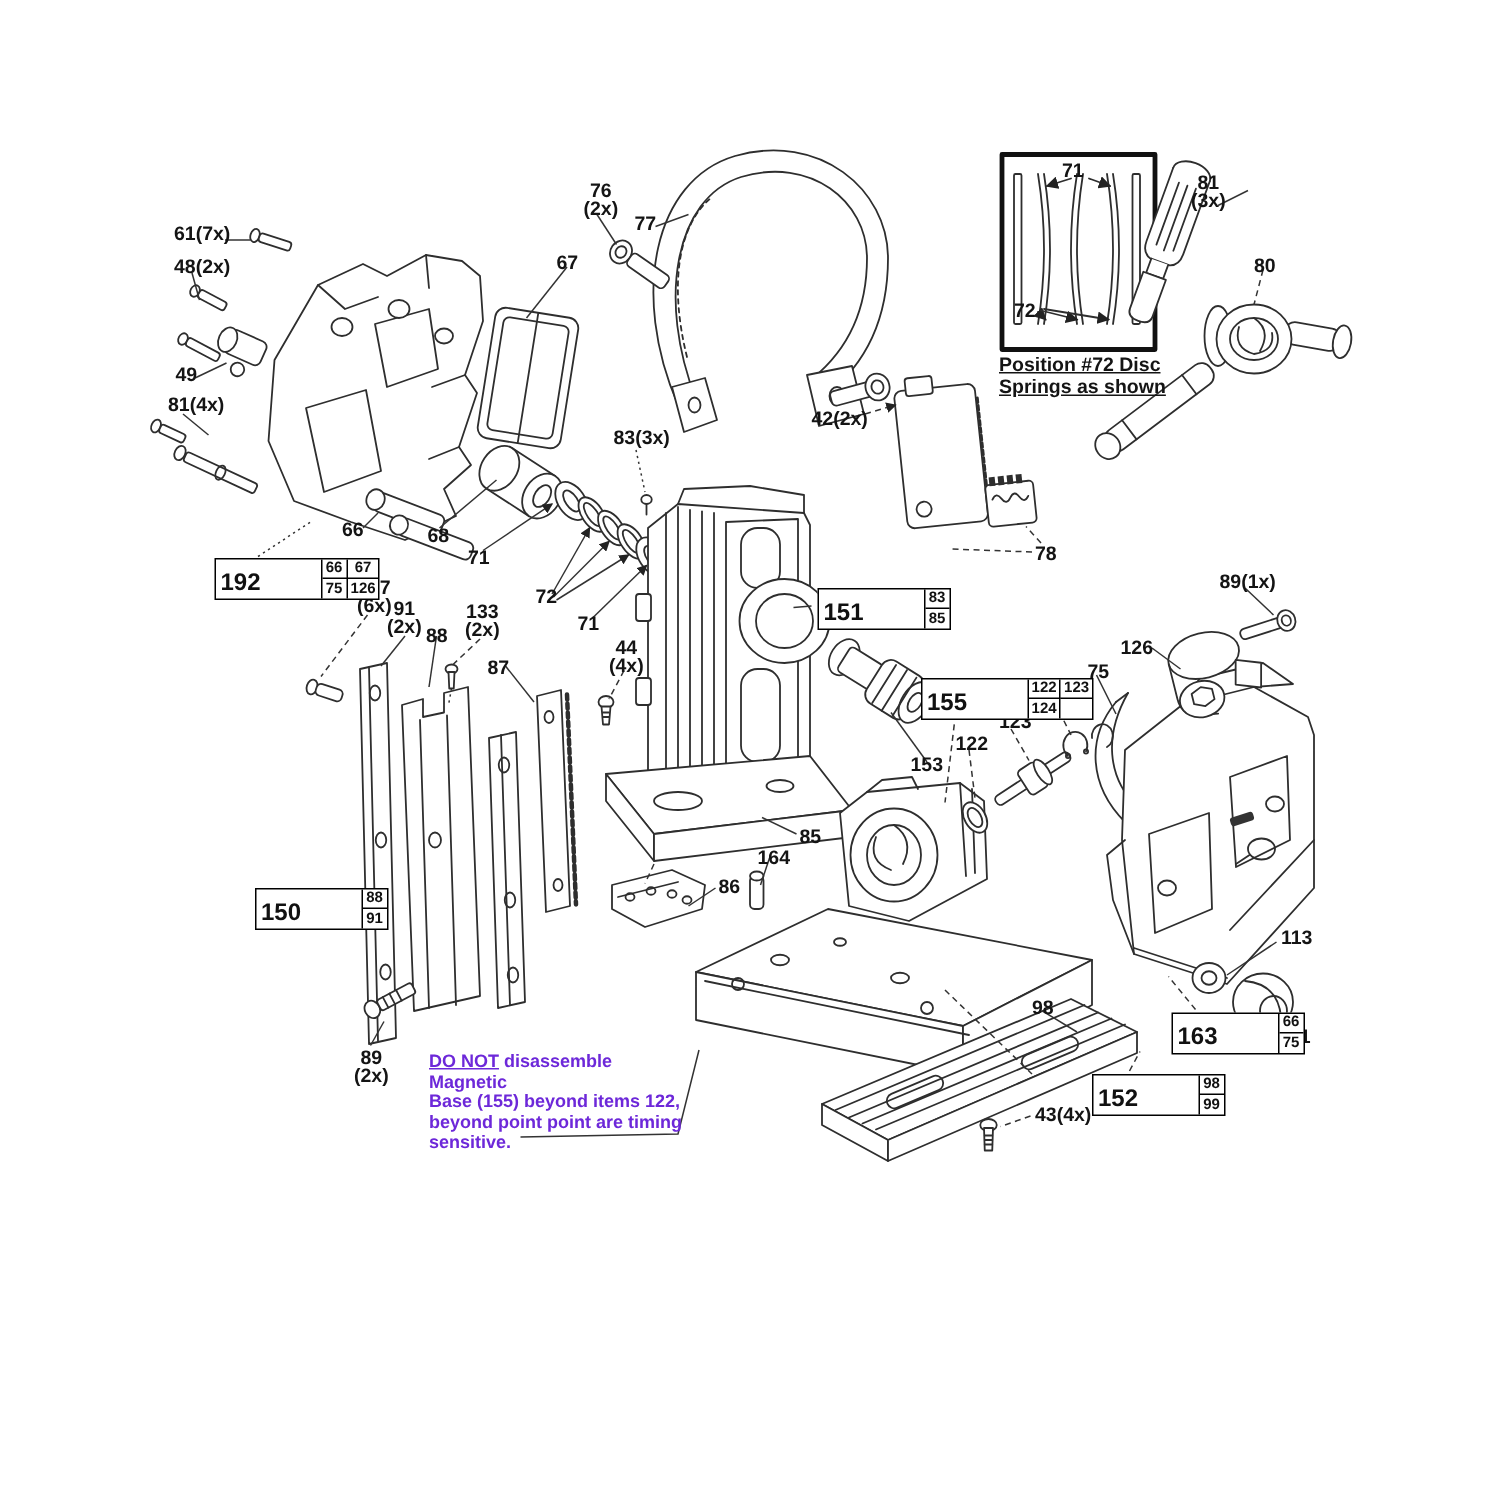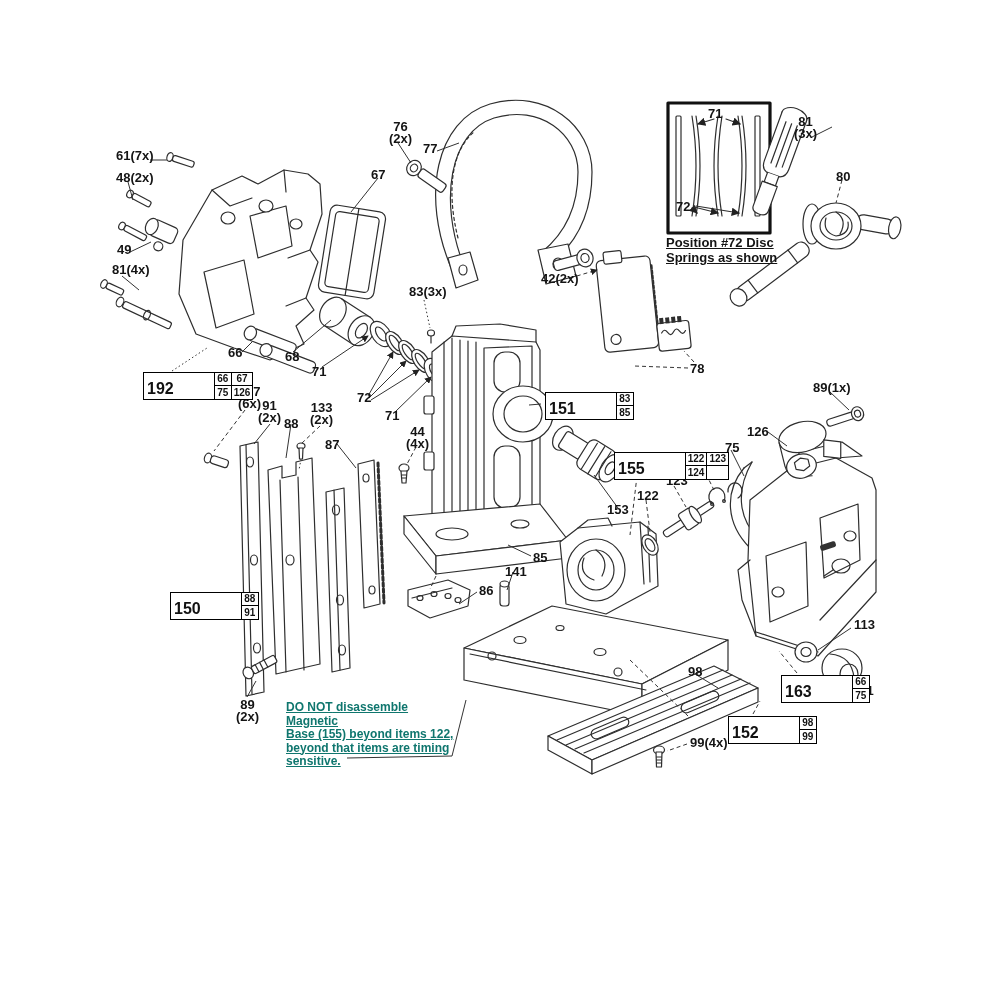--- a/index.html
+++ b/index.html
@@ -14,21 +14,21 @@
   .cells{display:grid;border-left:1.4px solid #000;}
   .cells.two{grid-template-rows:1fr 1fr;}
   .cells.four{grid-template-columns:auto auto;grid-template-rows:1fr 1fr;}
   .cell{font:700 10px/10px "Liberation Sans",sans-serif;padding:1px 2px;display:flex;
         align-items:center;justify-content:center;min-width:12px;}
   .cells.two .cell:nth-child(1){border-bottom:1.4px solid #000;}
   .cells.four .cell:nth-child(1){border-right:1.4px solid #000;border-bottom:1.4px solid #000;}
   .cells.four .cell:nth-child(2){border-bottom:1.4px solid #000;}
   .cells.four .cell:nth-child(3){border-right:1.4px solid #000;}
   .inset-caption{position:absolute;left:666px;top:235px;font:700 13px/15px "Liberation Sans",sans-serif;color:#141414;text-decoration:underline;}
-  .warn{position:absolute;left:286px;top:701px;width:176px;font:700 12px/13.5px "Liberation Sans",sans-serif;color:#0f766e;text-decoration:underline;}
+  .warn{position:absolute;left:286px;top:701px;width:176px;font:700 12px/13.5px "Liberation Sans",sans-serif;color:#6d28d9;}
   .warn .u{text-decoration:underline;}
   .warn span{display:block;}
   .warn b{display:inline;}
 </style>
 </head>
 <body>
 
 <div id="stage">
 
 <svg id="art" width="1000" height="1000" viewBox="0 0 1000 1000">
@@ -532,21 +532,21 @@
   <div class="lbl" style="left:666px;top:475px">
       <span>123</span>
     </div>
   <div class="lbl" style="left:695px;top:457px">
       <span>124</span>
     </div>
   <div class="lbl" style="left:533px;top:552px">
       <span>85</span>
     </div>
   <div class="lbl" style="left:505px;top:566px">
-      <span>141</span>
+      <span>164</span>
     </div>
   <div class="lbl" style="left:479px;top:585px">
       <span>86</span>
     </div>
   <div class="lbl" style="left:236px;top:699px">
       <span>89</span>
       <span>(2x)</span>
     </div>
   <div class="lbl" style="left:238px;top:386px">
       <span>127</span>
@@ -563,21 +563,21 @@
       <span>133</span>
       <span>(2x)</span>
     </div>
   <div class="lbl" style="left:325px;top:439px">
       <span>87</span>
     </div>
   <div class="lbl" style="left:688px;top:666px">
       <span>98</span>
     </div>
   <div class="lbl" style="left:690px;top:737px">
-      <span>99(4x)</span>
+      <span>43(4x)</span>
     </div>
   <div class="lbl" style="left:854px;top:619px">
       <span>113</span>
     </div>
   <div class="lbl" style="left:852px;top:685px">
       <span>161</span>
     </div>
 
   <div class="lbl" style="left:708px;top:108px">
       <span>71</span>
@@ -586,21 +586,21 @@
       <span>72</span>
     </div>
   <div class="inset-caption">
     <span style="display:block">Position #72 Disc</span>
     <span style="display:block">Springs as shown</span>
   </div>
 
   <div class="warn">
     <span><b class="u">DO NOT</b><b style="font-weight:700"> disassemble Magnetic</b></span>
     <span>Base (155) beyond items 122,</span>
-    <span>beyond that items are timing</span>
+    <span>beyond point point are timing</span>
     <span>sensitive.</span>
   </div>
 
   <div class="abox" style="left:143px;top:372px">
     <div class="main">192</div>
     <div class="cells four">
       <div class="cell">66</div>
       <div class="cell">67</div>
       <div class="cell">75</div>
       <div class="cell">126</div>

